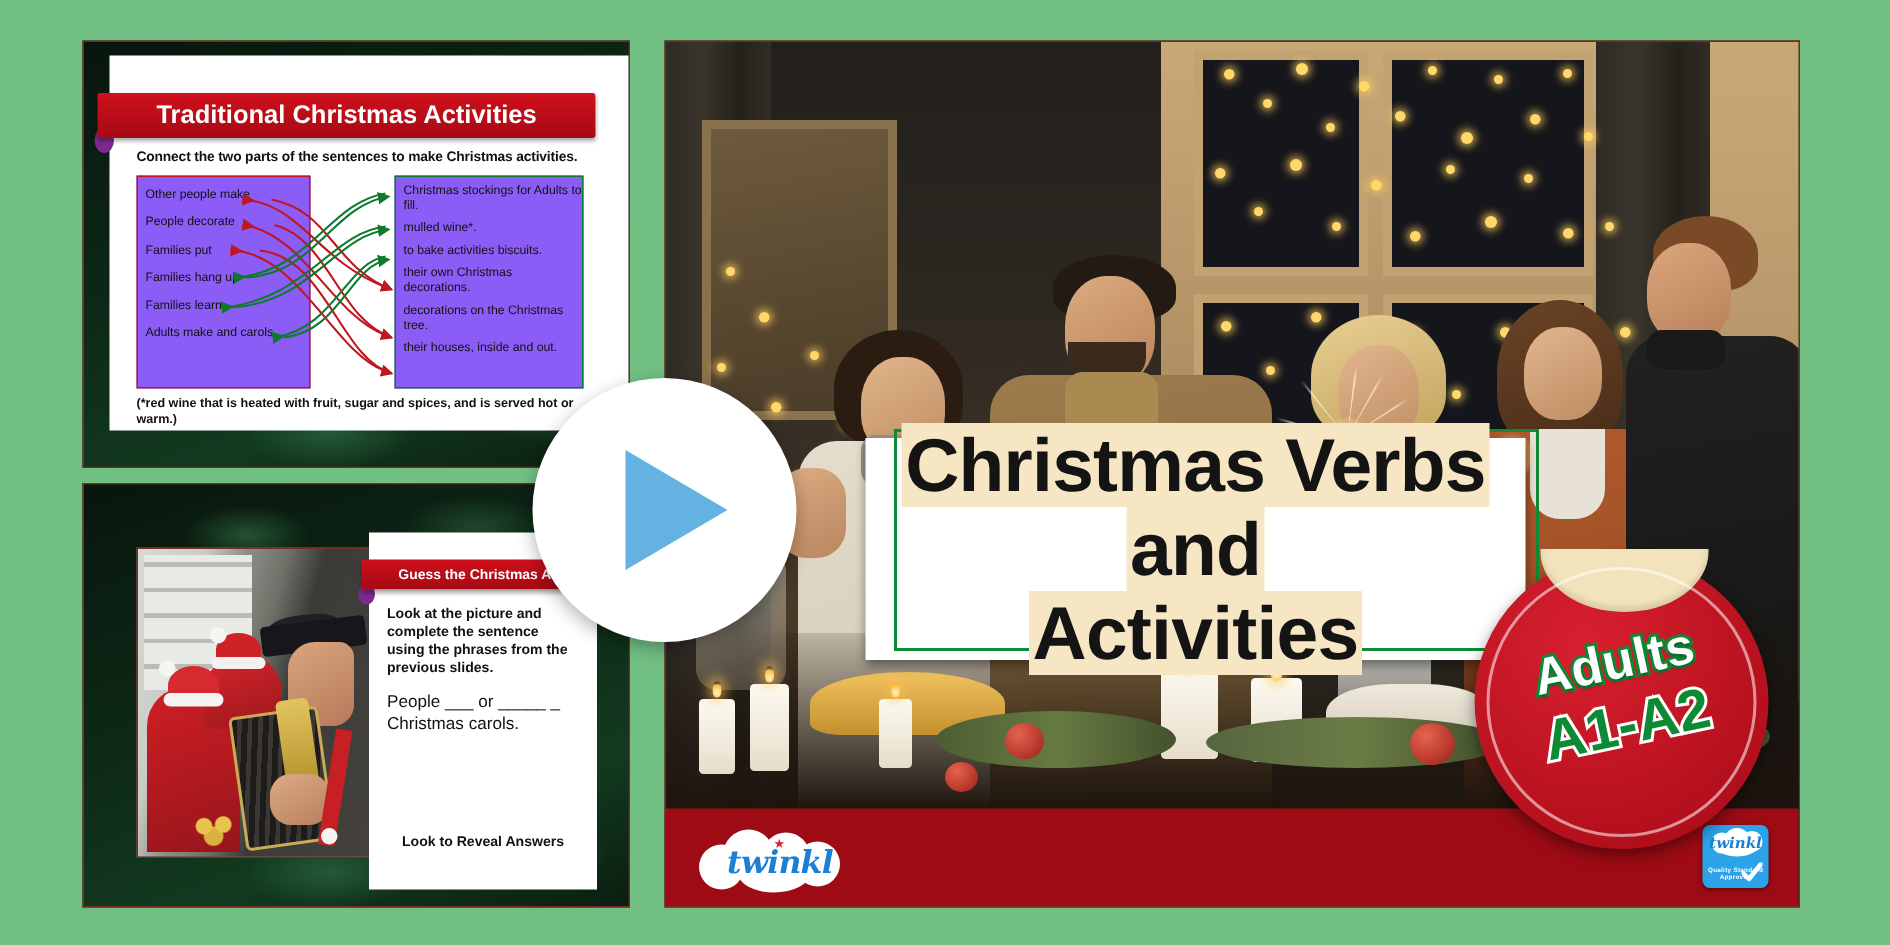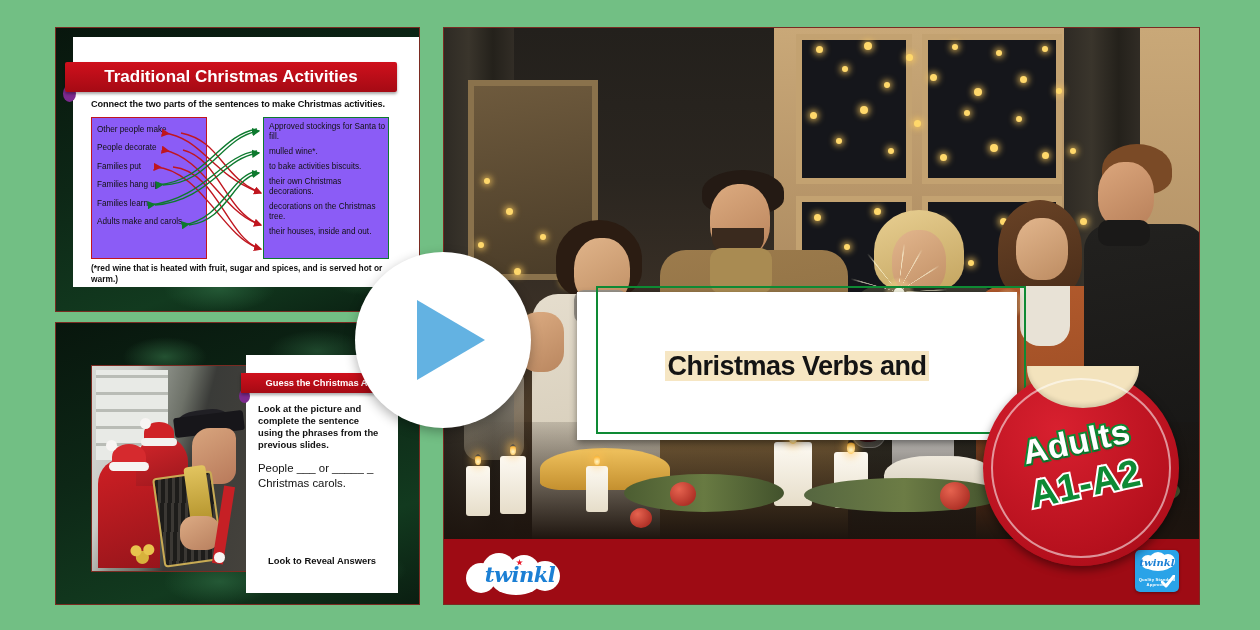--- a/index.html
+++ b/index.html
@@ -199,21 +199,21 @@
     position:absolute;left:133px;top:264px;width:440px;height:148px;
     background:#fff;box-shadow:0 3px 7px rgba(0,0,0,.45);
   }
   #titleborder{
     position:absolute;left:152px;top:258px;width:430px;height:148px;
     border:2.2px solid #0e8a34;box-sizing:border-box;pointer-events:none;
   }
   #title{
     position:absolute;left:133px;top:264px;width:440px;height:148px;
     display:flex;align-items:center;justify-content:center;text-align:center;
-    font-size:27px;font-weight:bold;color:#141414;line-height:1.12;
+    font-size:50px;font-weight:bold;color:#141414;line-height:1.12;
     letter-spacing:-.5px;
   }
   #title span{
     background:#f6e6c3;box-decoration-break:clone;-webkit-box-decoration-break:clone;
     padding:0 2px;
   }
 
   
   #footer{
     position:absolute;left:0;bottom:0;width:100%;height:65px;
@@ -327,21 +327,21 @@
             <li>Other people make</li>
             <li>People decorate</li>
             <li>Families put</li>
             <li>Families hang up</li>
             <li>Families learn</li>
             <li>Adults make and carols</li>
           </ul>
         </div>
         <div class="colbox colR">
           <ul>
-            <li>Approved stockings for Santa to fill.</li>
+            <li>Christmas stockings for Adults to fill.</li>
             <li>mulled wine*.</li>
             <li>to bake activities biscuits.</li>
             <li>their own Christmas decorations.</li>
             <li>decorations on the Christmas tree.</li>
             <li>their houses, inside and out.</li>
           </ul>
         </div>
         <svg class="arrowsvg" viewBox="0 0 298 142">
           <defs>
             <marker id="ar" markerWidth="6" markerHeight="6" refX="5" refY="3" orient="auto">
@@ -564,20 +564,21 @@
         <div class="apple" style="left:496px;top:60px;width:30px;height:28px;"></div>
         <div class="apple" style="left:660px;top:72px;width:24px;height:22px;"></div>
       </div>
     </div>
 
     <div id="titlecard"></div>
     <div id="titleborder"></div>
     <div id="title">
       <div>
         <span>Christmas Verbs and</span><br>
+        <span>Activities</span>
       </div>
     </div>
 
     <div id="footer">
       <div id="logo">
         <div class="cloud c1"></div>
         <div class="cloud c2"></div>
         <div class="cloud c3"></div>
         <div class="cloud c4"></div>
         <div class="cloud c5"></div>

